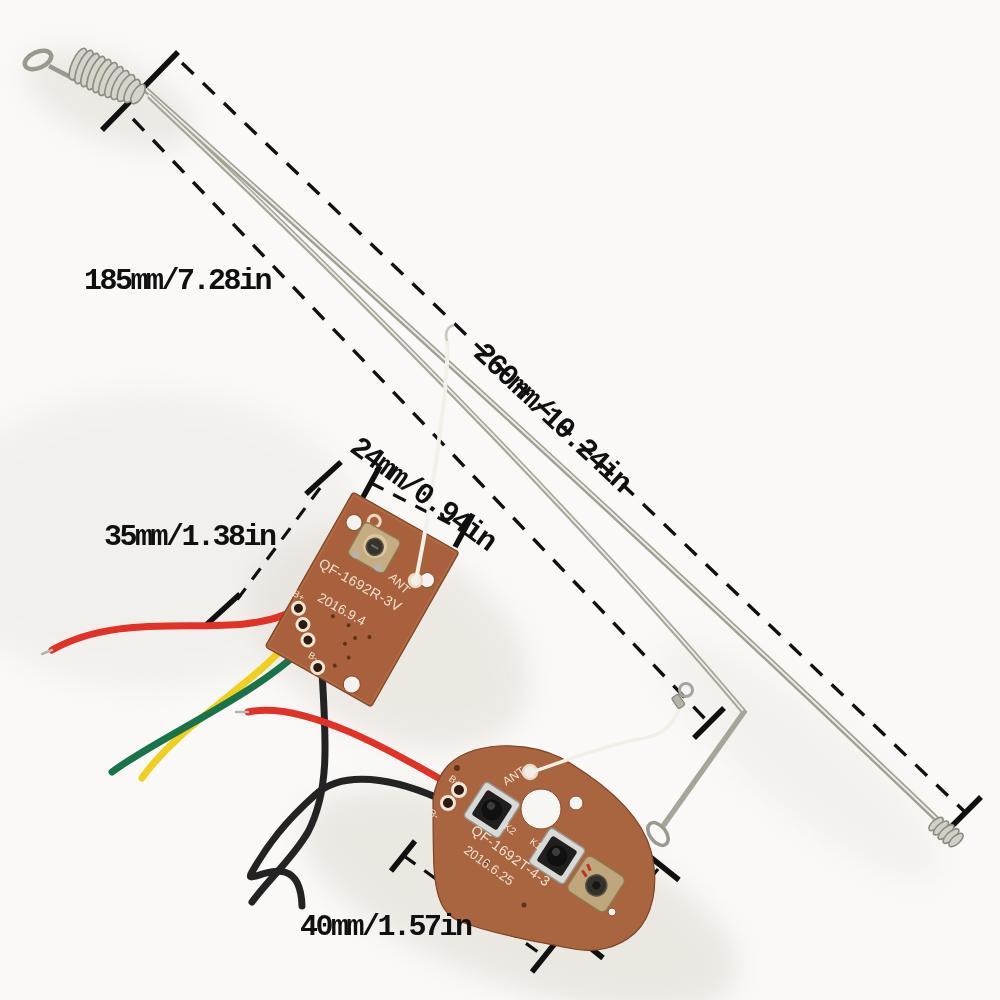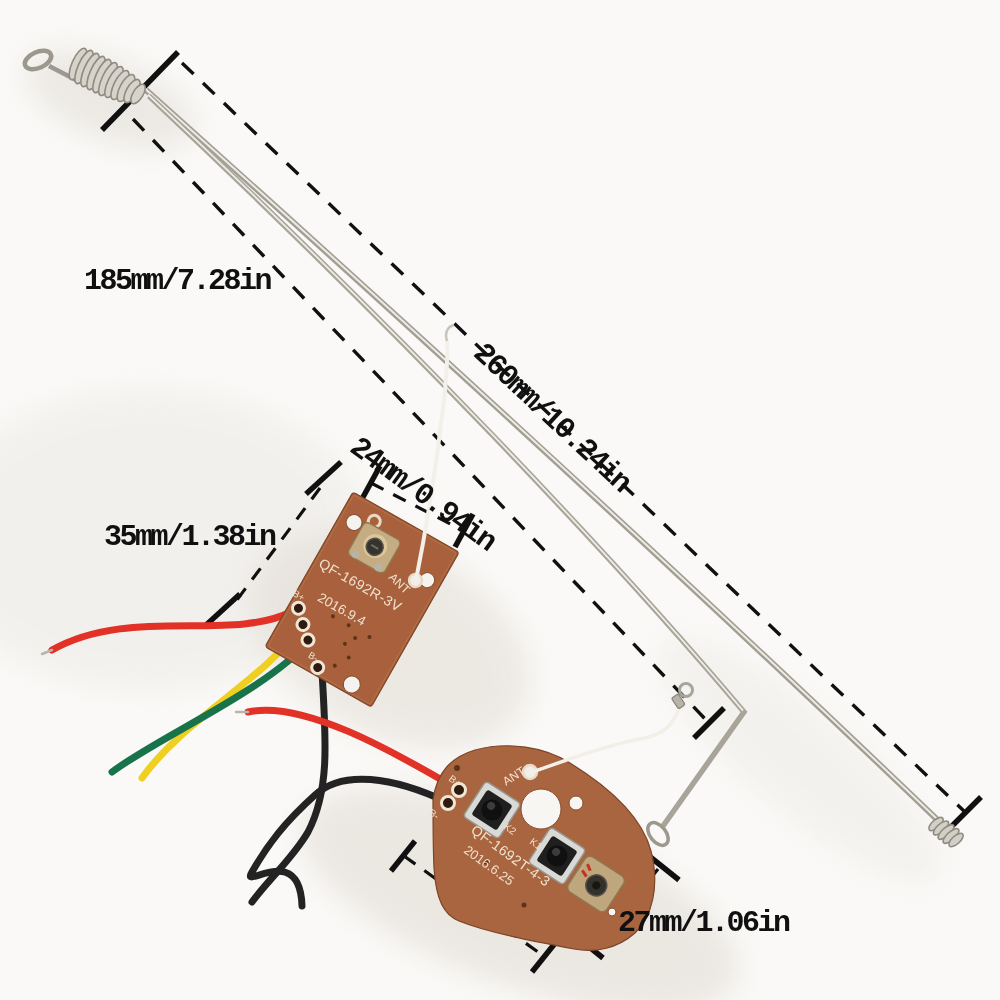--- a/index.html
+++ b/index.html
@@ -227,15 +227,15 @@
     <path d="M532,772 C562,762 602,746 640,739 C662,735 673,727 680,706" stroke="#f2efe7" stroke-width="3.5" fill="none" stroke-linecap="round"></path>
     <rect x="674" y="695" width="8" height="13" rx="2" transform="rotate(-34 678 701)" fill="#b7b3a9" stroke="#8a867c" stroke-width="1.2"></rect>
     <circle cx="686" cy="690" r="6.5" fill="none" stroke="#a8a49a" stroke-width="3"></circle>
   </g>
 </svg>
 
 <div class="dim-label" style="left:84px;top:266px;text-align:center;">185mm/7.28in</div>
 <div class="dim-label" style="left:488px;top:338px;transform:rotate(43deg);">260mm/10.24in</div>
 <div class="dim-label" style="left:362px;top:432px;transform:rotate(36deg);">24mm/0.94in</div>
 <div class="dim-label" style="left:104px;top:522px;font-family:Liberation Mono, monospace;">35mm/1.38in</div>
-<div class="dim-label" style="left:618px;top:908px;">27mm/1.06in</div>
+<div class="dim-label" style="left:300px;top:912px;">40mm/1.57in</div>
 
 </div>
 
 </body></html>

